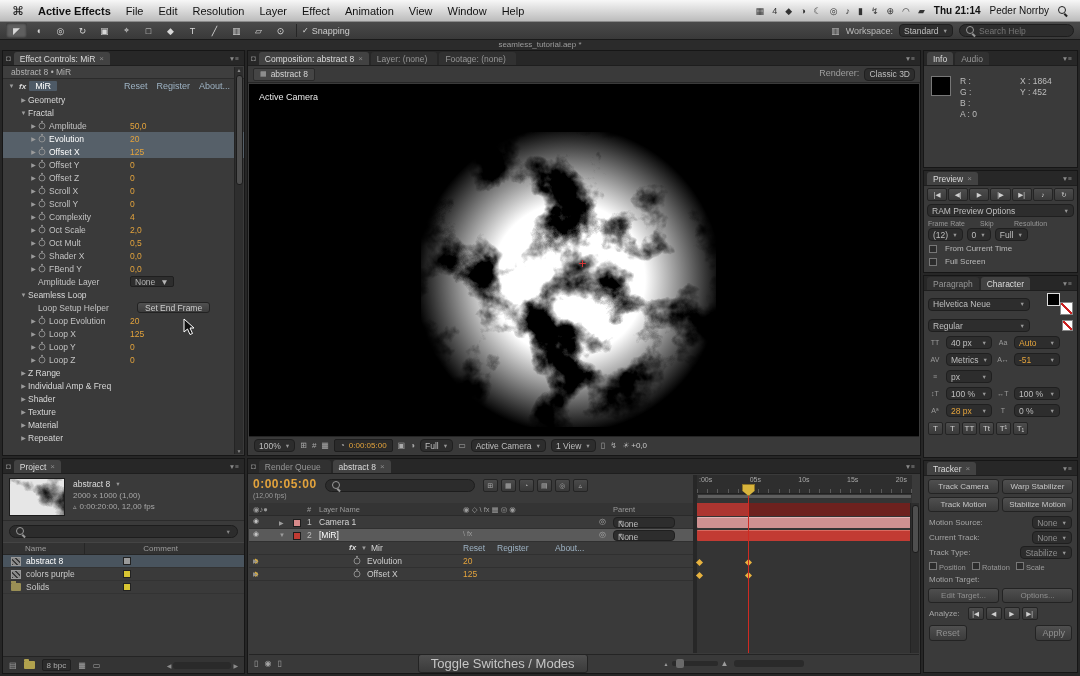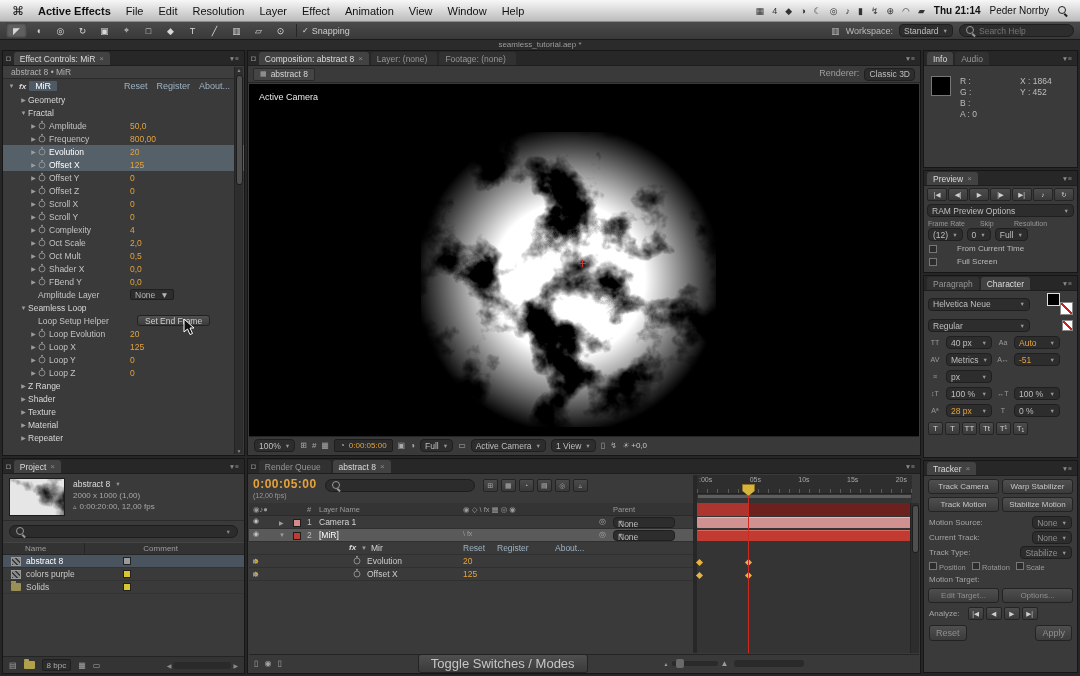--- a/index.html
+++ b/index.html
@@ -110,21 +110,21 @@
 .rgba{position:absolute;left:36px;top:10px;line-height:11px;}
 .xy{position:absolute;left:96px;top:10px;line-height:11px;}
 #preview-panel{left:923px;top:170px;width:155px;height:103px;}
 .transport{display:flex;gap:1px;padding:2px 3px;}
 .tbtn{flex:1;height:13px;background:linear-gradient(#4c4c4c,#3a3a3a);border:1px solid #242424;border-radius:2px;color:#cfcfcf;font-size:6.5px;display:flex;align-items:center;justify-content:center;}
 .ramopt{margin:1px 3px;display:flex;justify-content:space-between;}
 .pv-labels{display:flex;padding:2px 4px 0 4px;font-size:7px;color:#979797;gap:0;}
 .pv-labels span:nth-child(1){width:52px;}
 .pv-labels span:nth-child(2){width:34px;}
 .pv-drops{display:flex;gap:4px;padding:1px 4px;}
-.pv-check{display:flex;align-items:center;gap:20px;padding:2px 5px;font-size:8px;color:#b9b9b9;}
+.pv-check{display:flex;align-items:center;gap:8px;padding:2px 5px;font-size:8px;color:#b9b9b9;}
 #char-panel{left:923px;top:275px;width:155px;height:183px;}
 .ch-row{display:flex;align-items:center;gap:4px;padding:2px 4px;}
 .ch-row .ic{font-size:7px;color:#9b9b9b;width:14px;text-align:center;}
 .w104{width:102px;justify-content:space-between;}
 .w44{width:46px;justify-content:space-between;}
 .fillstroke{position:relative;width:26px;height:22px;margin-left:auto;}
 .fillstroke .strokebox{position:absolute;right:0;bottom:0;width:13px;height:13px;background:linear-gradient(45deg,transparent 44%,#c22 44%,#c22 56%,transparent 56%),#fff;border:1px solid #888;}
 .fillstroke .fillbox{position:absolute;left:0;top:0;width:13px;height:13px;background:#000;border:1px solid #ddd;}
 .nonebox{width:11px;height:11px;display:inline-block;background:linear-gradient(45deg,transparent 44%,#c22 44%,#c22 56%,transparent 56%),#fff;border:1px solid #888;margin-left:auto;}
 .fauxrow{display:flex;gap:2px;padding:3px 4px;}
@@ -349,27 +349,20 @@
           <span class="val"></span>
 
         </div>
         <div class="ec-row prop ind2 sw">
           <span class="arr">▶</span>
           <span class="swico"></span>
           <span class="lbl">Amplitude</span>
           <span class="val">50,0</span>
 
         </div>
-        <div class="ec-row prop ind2 sw">
-          <span class="arr">▶</span>
-          <span class="swico"></span>
-          <span class="lbl">Frequency</span>
-          <span class="val">800,00</span>
-
-        </div>
         <div class="ec-row prop ind2 sw sel">
           <span class="arr">▶</span>
           <span class="swico"></span>
           <span class="lbl">Evolution</span>
           <span class="val">20</span>
 
         </div>
         <div class="ec-row prop ind2 sw sel">
           <span class="arr">▶</span>
           <span class="swico"></span>
@@ -491,20 +484,27 @@
           <span class="arr">▶</span>
           <span class="swico"></span>
           <span class="lbl">Loop Z</span>
           <span class="val">0</span>
 
         </div>
         <div class="ec-row grp ind1">
           <span class="arr">▶</span>
 
           <span class="lbl">Z Range</span>
+          <span class="val"></span>
+
+        </div>
+        <div class="ec-row grp ind1">
+          <span class="arr">▶</span>
+
+          <span class="lbl">Individual Amp &amp; Freq</span>
           <span class="val"></span>
 
         </div>
         <div class="ec-row grp ind1">
           <span class="arr">▶</span>
 
           <span class="lbl">Shader</span>
           <span class="val"></span>
 
         </div>

